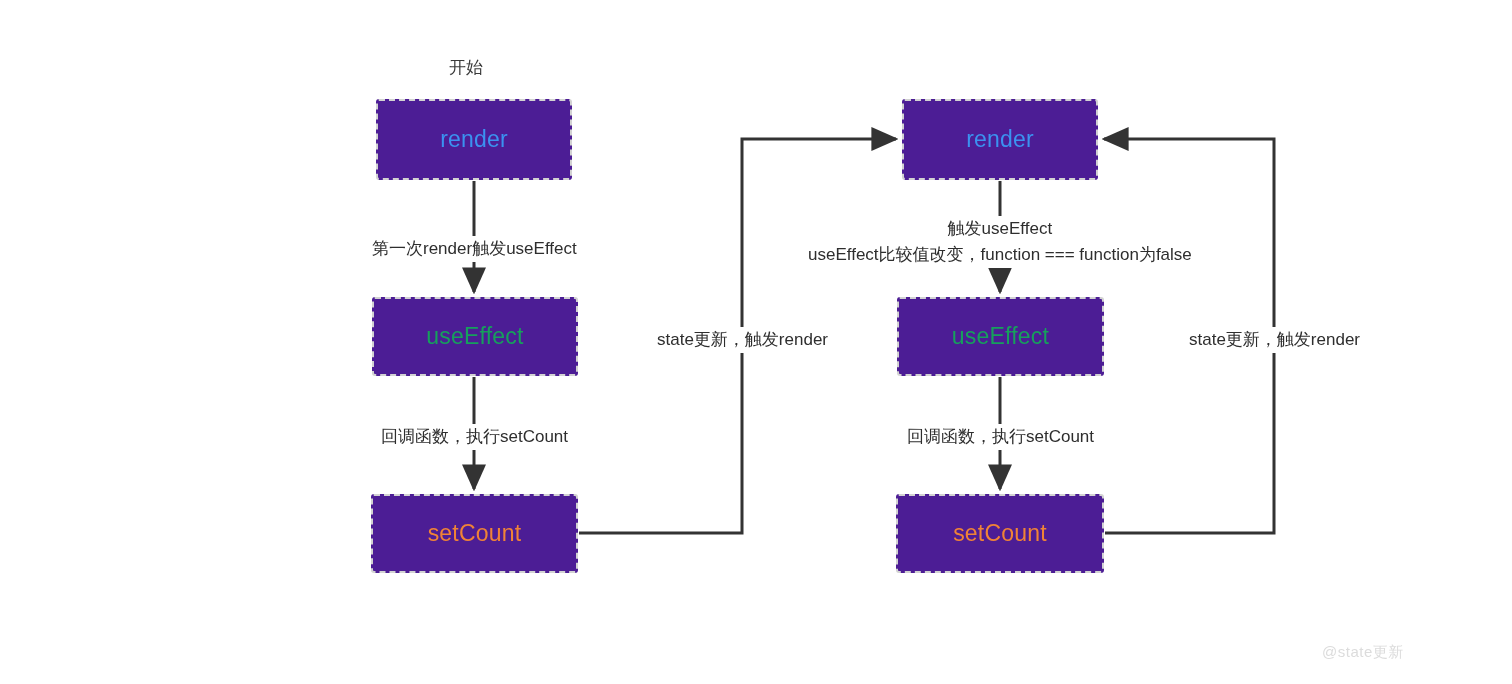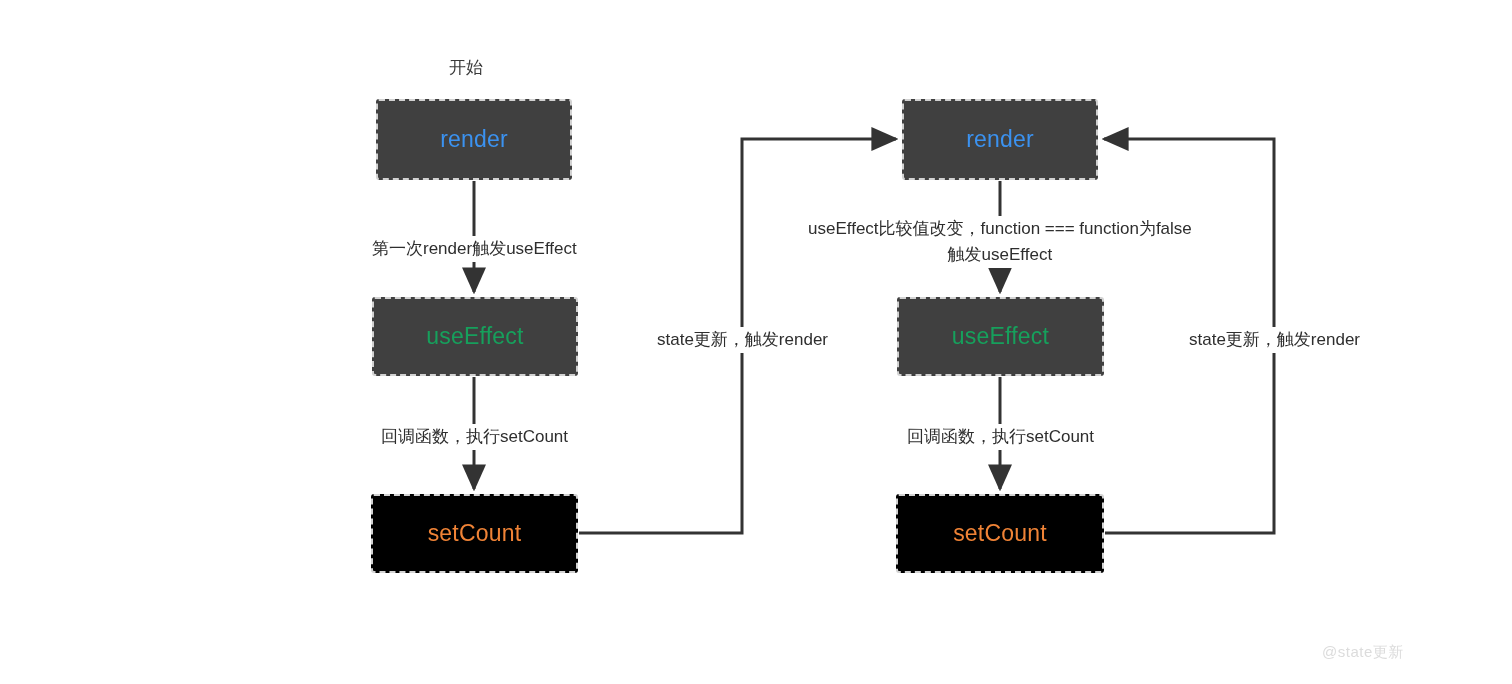--- a/index.html
+++ b/index.html
@@ -30,29 +30,29 @@
     box-sizing: border-box;
     border: 2px dashed #d2d2d2;
     border-radius: 3px;
     display: flex;
     align-items: center;
     justify-content: center;
     font-size: 23px;
     letter-spacing: 0.2px;
   }
   .node.render {
-    background: #404040;
+    background: #4c1d95;
     color: #3b92f0;
   }
   .node.useeffect {
-    background: #404040;
+    background: #4c1d95;
     color: #16a05c;
   }
   .node.setcount {
-    background: #000000;
+    background: #4c1d95;
     color: #f08336;
   }
   .edge-label {
     position: absolute;
     font-size: 17px;
     color: #2e2e2e;
     white-space: nowrap;
     line-height: 26px;
     text-align: center;
   }
@@ -121,22 +121,22 @@
       <div class="edge-label boxed" style="left: 369px; top: 236px;">
         <div>第一次render触发useEffect</div>
       </div>
       <div class="edge-label boxed" style="left: 378px; top: 424px;">
         <div>回调函数，执行setCount</div>
       </div>
       <div class="edge-label boxed" style="left: 654px; top: 327px;">
         <div>state更新，触发render</div>
       </div>
       <div class="edge-label boxed" style="left: 805px; top: 216px;">
+        <div>触发useEffect</div>
         <div>useEffect比较值改变，function === function为false</div>
-        <div>触发useEffect</div>
       </div>
       <div class="edge-label boxed" style="left: 904px; top: 424px;">
         <div>回调函数，执行setCount</div>
       </div>
       <div class="edge-label boxed" style="left: 1186px; top: 327px;">
         <div>state更新，触发render</div>
       </div>
     </div>
 
   <div class="watermark" style="left:1322px; top:643px;">@state更新</div>

